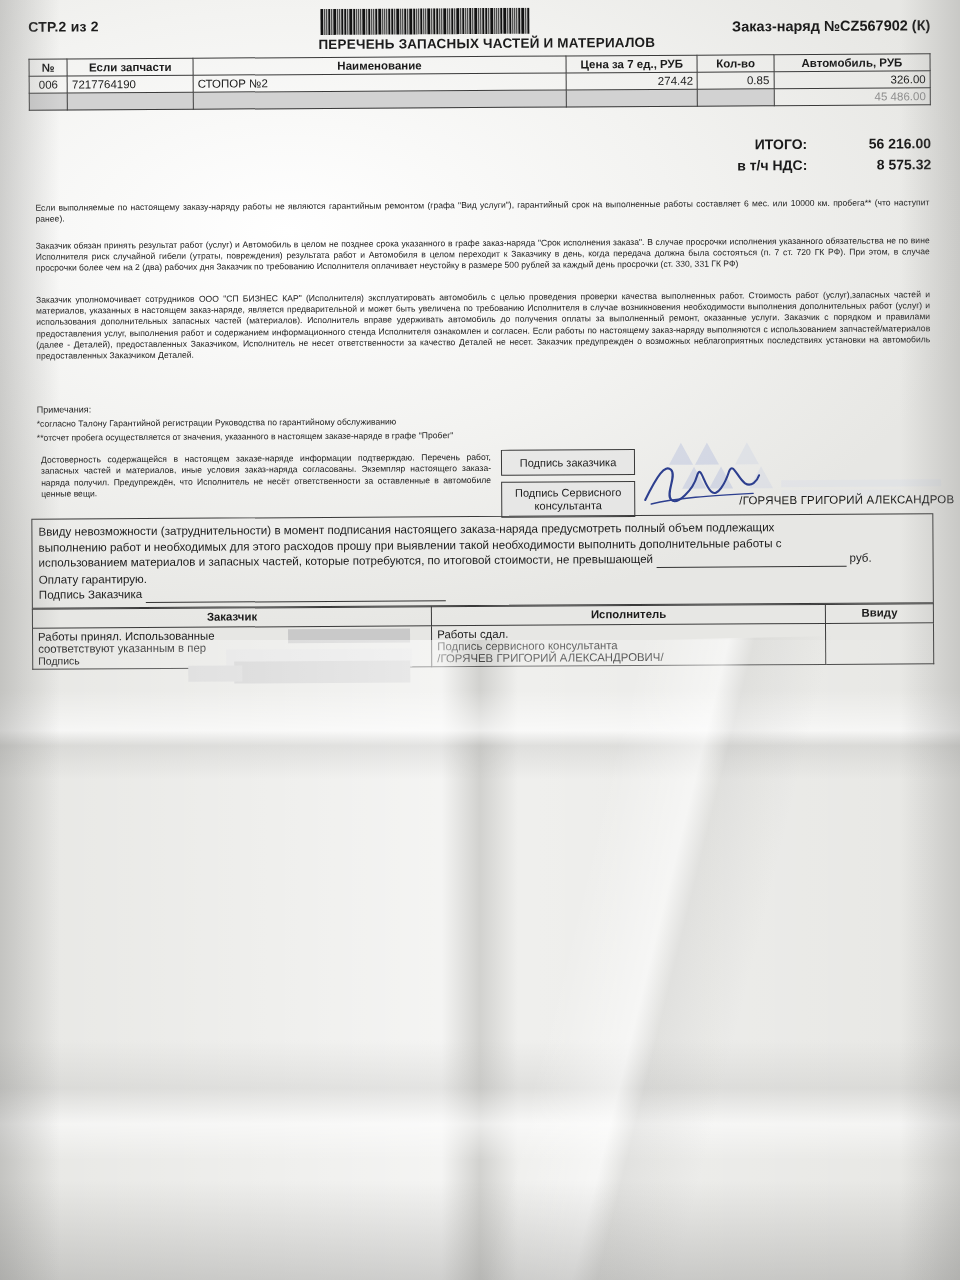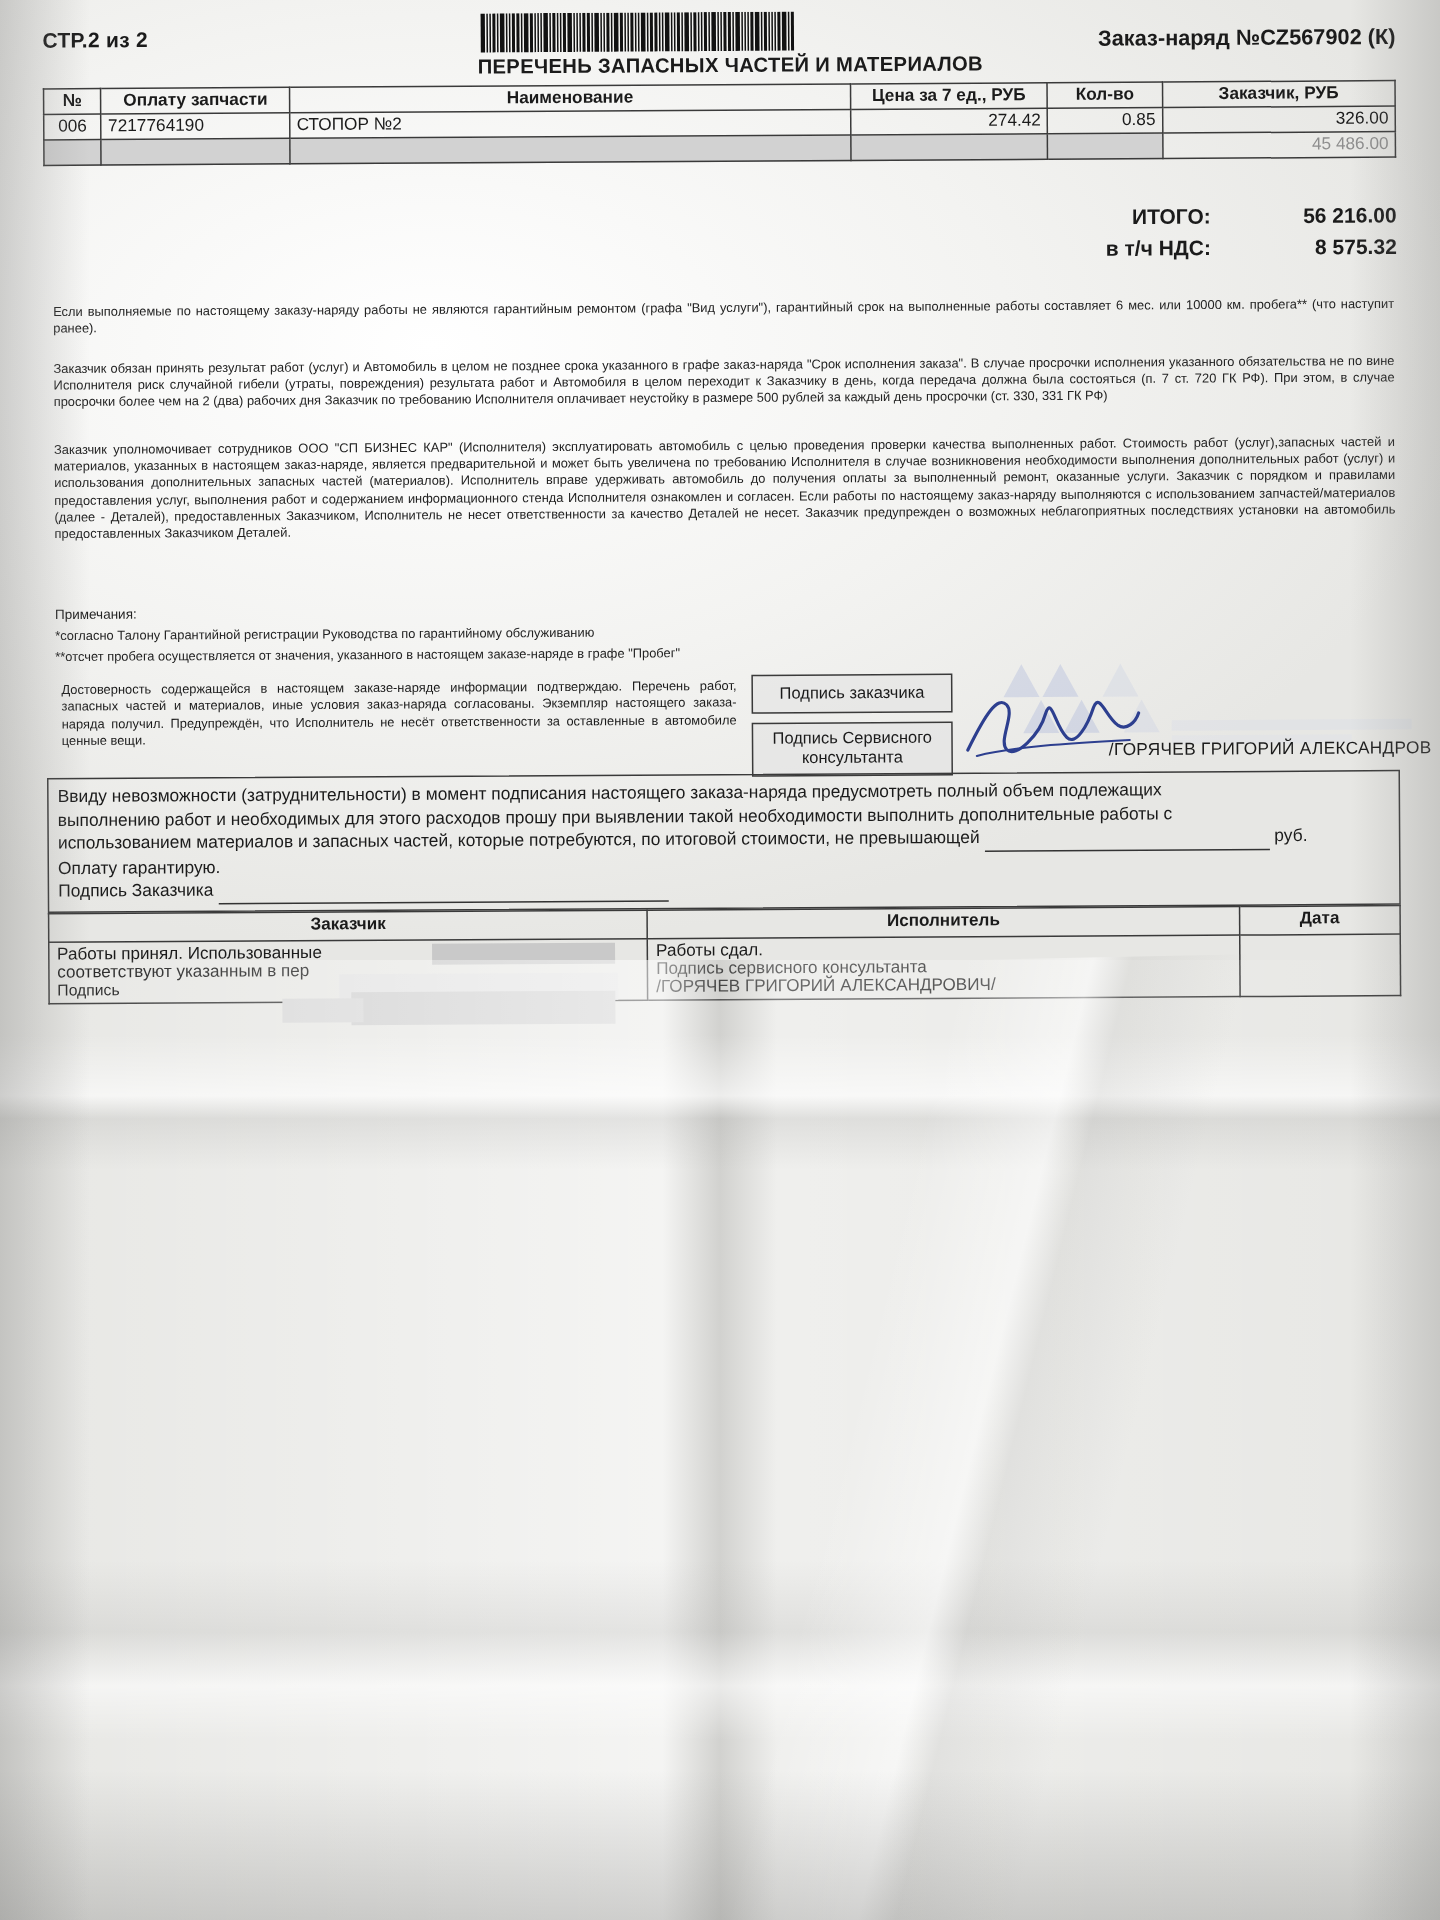--- a/index.html
+++ b/index.html
@@ -305,25 +305,25 @@
       </div>
 
     <div id="order-label">Заказ-наряд №CZ567902  (К)</div>
 
     <div id="doc-title">ПЕРЕЧЕНЬ ЗАПАСНЫХ ЧАСТЕЙ И МАТЕРИАЛОВ</div>
 
     <table id="parts-table">
       <thead>
         <tr>
           <th class="c-num">№</th>
-          <th class="c-part">Оплату запчасти</th>
+          <th class="c-part">Если запчасти</th>
           <th class="c-name">Наименование</th>
           <th class="c-price">Цена за 7 ед., РУБ</th>
           <th class="c-qty">Кол-во</th>
-          <th class="c-sum">Заказчик, РУБ</th>
+          <th class="c-sum">Автомобиль, РУБ</th>
         </tr>
       </thead>
       <tbody>
         <tr>
           <td class="c-num">006</td>
           <td class="c-part">7217764190</td>
           <td class="c-name">СТОПОР №2</td>
           <td class="c-price">274.42</td>
           <td class="c-qty">0.85</td>
           <td class="c-sum">326.00</td>
@@ -398,21 +398,21 @@
         <span>Подпись Заказчика</span>
         <span class="fill" style="width:300px">&nbsp;</span>
       </span>
     </div>
 
     <table id="bottom-table">
       <thead>
         <tr>
           <th class="bt-left">Заказчик</th>
           <th class="bt-mid">Исполнитель</th>
-          <th class="bt-right">Дата</th>
+          <th class="bt-right">Ввиду</th>
         </tr>
       </thead>
       <tbody>
         <tr class="bt-body">
           <td class="bt-left">
             <div>Работы принял. Использованные</div>
             <div>соответствуют указанным в пер</div>
             <div class="smallsig">Подпись</div>
           </td>
           <td class="bt-mid">

